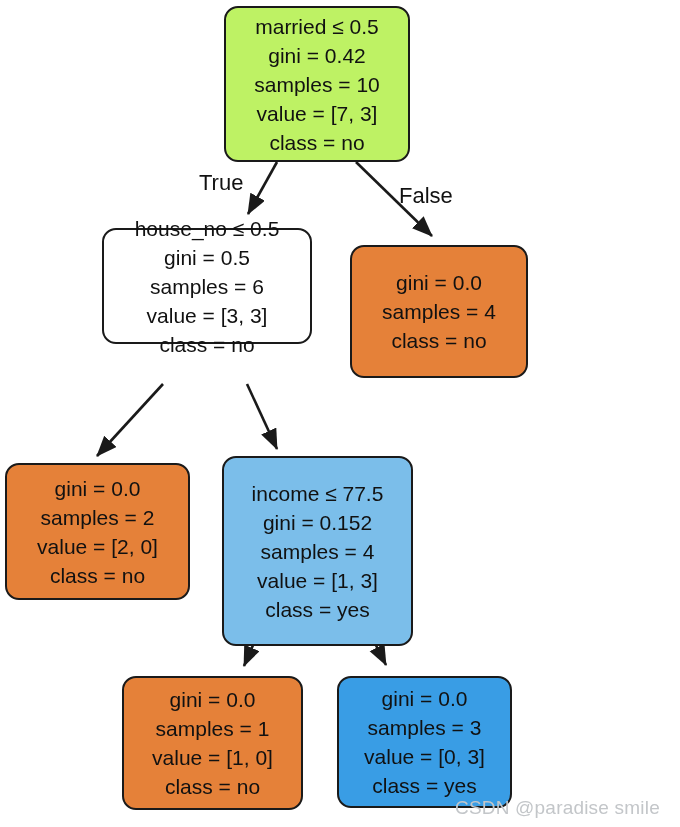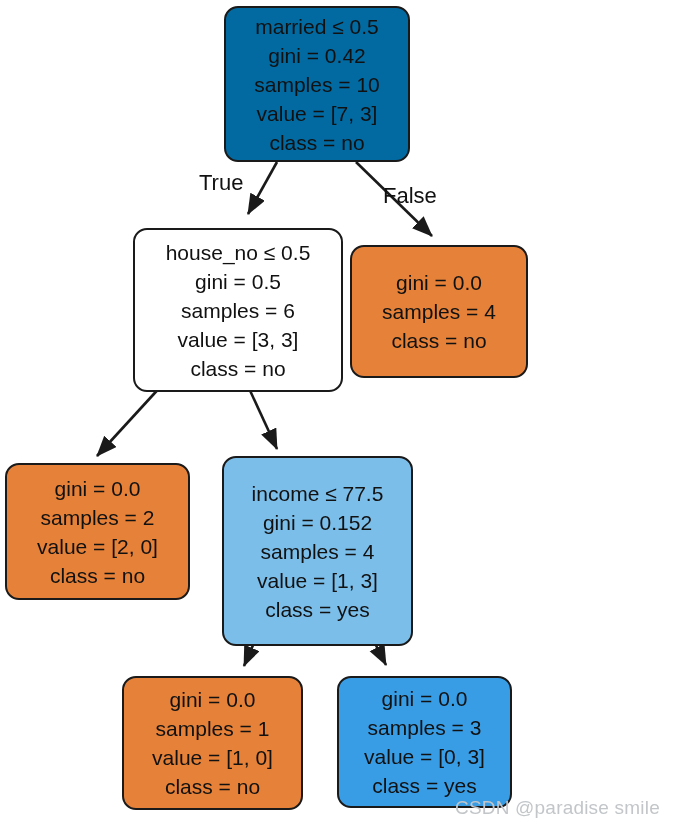--- a/index.html
+++ b/index.html
@@ -72,29 +72,29 @@
     <g stroke="#1a1a1a" stroke-width="2.6" fill="none" marker-end="url(#arrowhead)">
       <path d="M277,162 L248,214"></path>
       <path d="M356,162 L432,236"></path>
       <path d="M163,384 L97,456"></path>
       <path d="M247,384 L277,449"></path>
       <path d="M270,606 L244,666"></path>
       <path d="M356,606 L386,665"></path>
     </g>
   </svg>
 
-  <div class="node" style="left:224px; top:6px; width:186px; height:156px; background:#0369a1;">
+  <div class="node" style="left:224px; top:6px; width:186px; height:156px; background:#bef264;">
     <span class="line">married ≤ 0.5</span>
     <span class="line">gini = 0.42</span>
     <span class="line">samples = 10</span>
     <span class="line">value = [7, 3]</span>
     <span class="line">class = no</span>
   </div>
 
-  <div class="node" style="left:102px; top:228px; width:210px; height:164px; background:#ffffff;margin-left:31px;">
+  <div class="node" style="left:102px; top:228px; width:210px; height:116px; background:#ffffff;">
     <span class="line">house_no ≤ 0.5</span>
     <span class="line">gini = 0.5</span>
     <span class="line">samples = 6</span>
     <span class="line">value = [3, 3]</span>
     <span class="line">class = no</span>
   </div>
 
   <div class="node" style="left:350px; top:245px; width:178px; height:133px; background:#e58139;">
     <span class="line">gini = 0.0</span>
     <span class="line">samples = 4</span>
@@ -124,17 +124,17 @@
   </div>
 
   <div class="node" style="left:337px; top:676px; width:175px; height:132px; background:#399de5;">
     <span class="line">gini = 0.0</span>
     <span class="line">samples = 3</span>
     <span class="line">value = [0, 3]</span>
     <span class="line">class = yes</span>
   </div>
 
   <div class="edge-label" style="left:199px; top:171px;text-align:center;">True</div>
-  <div class="edge-label" style="left:383px; top:184px;">False</div>
+  <div class="edge-label" style="left:399px; top:184px;">False</div>
 
   <div class="watermark" style="left:455px; top:797px;">CSDN @paradise smile</div>
 
 </div>
 
 </body></html>

